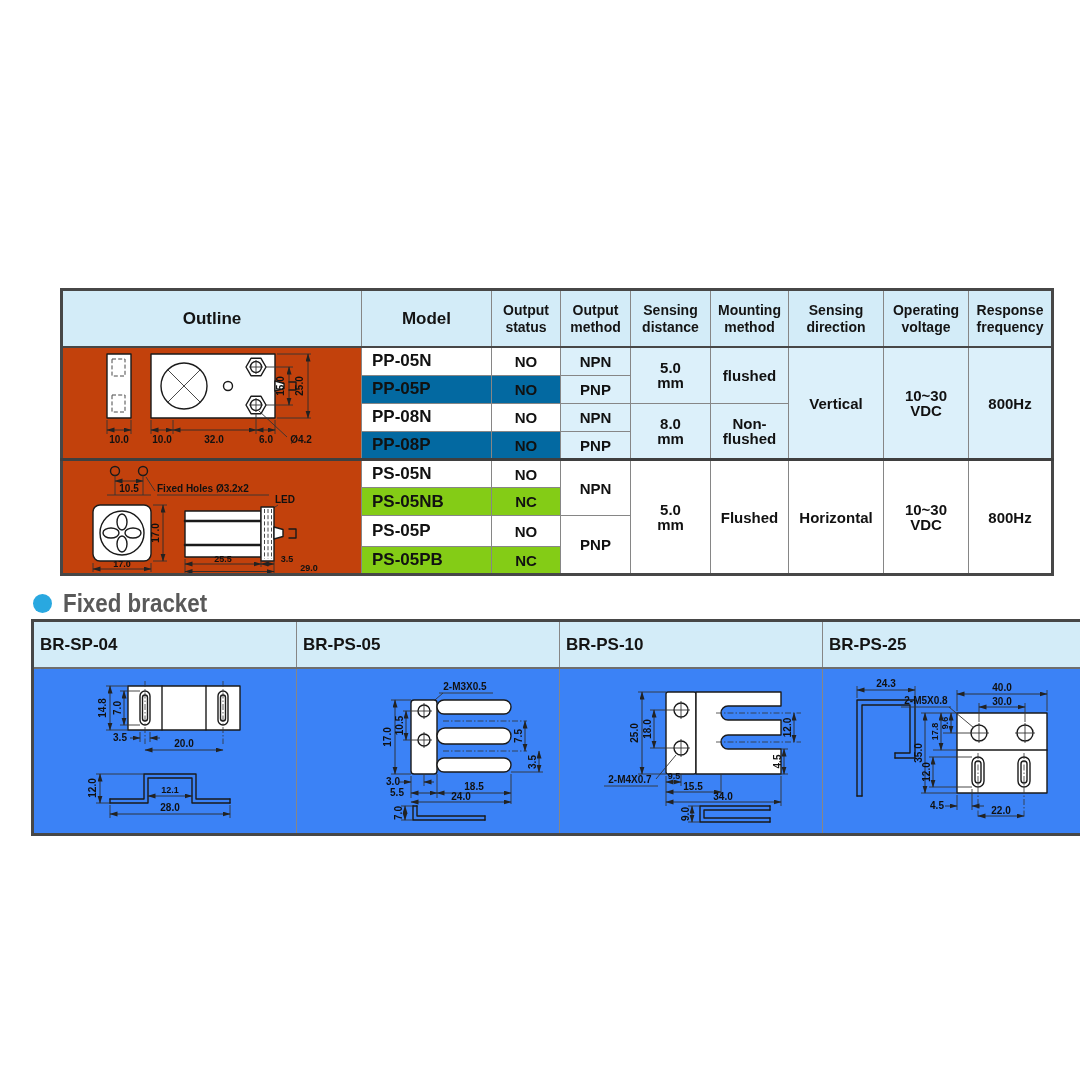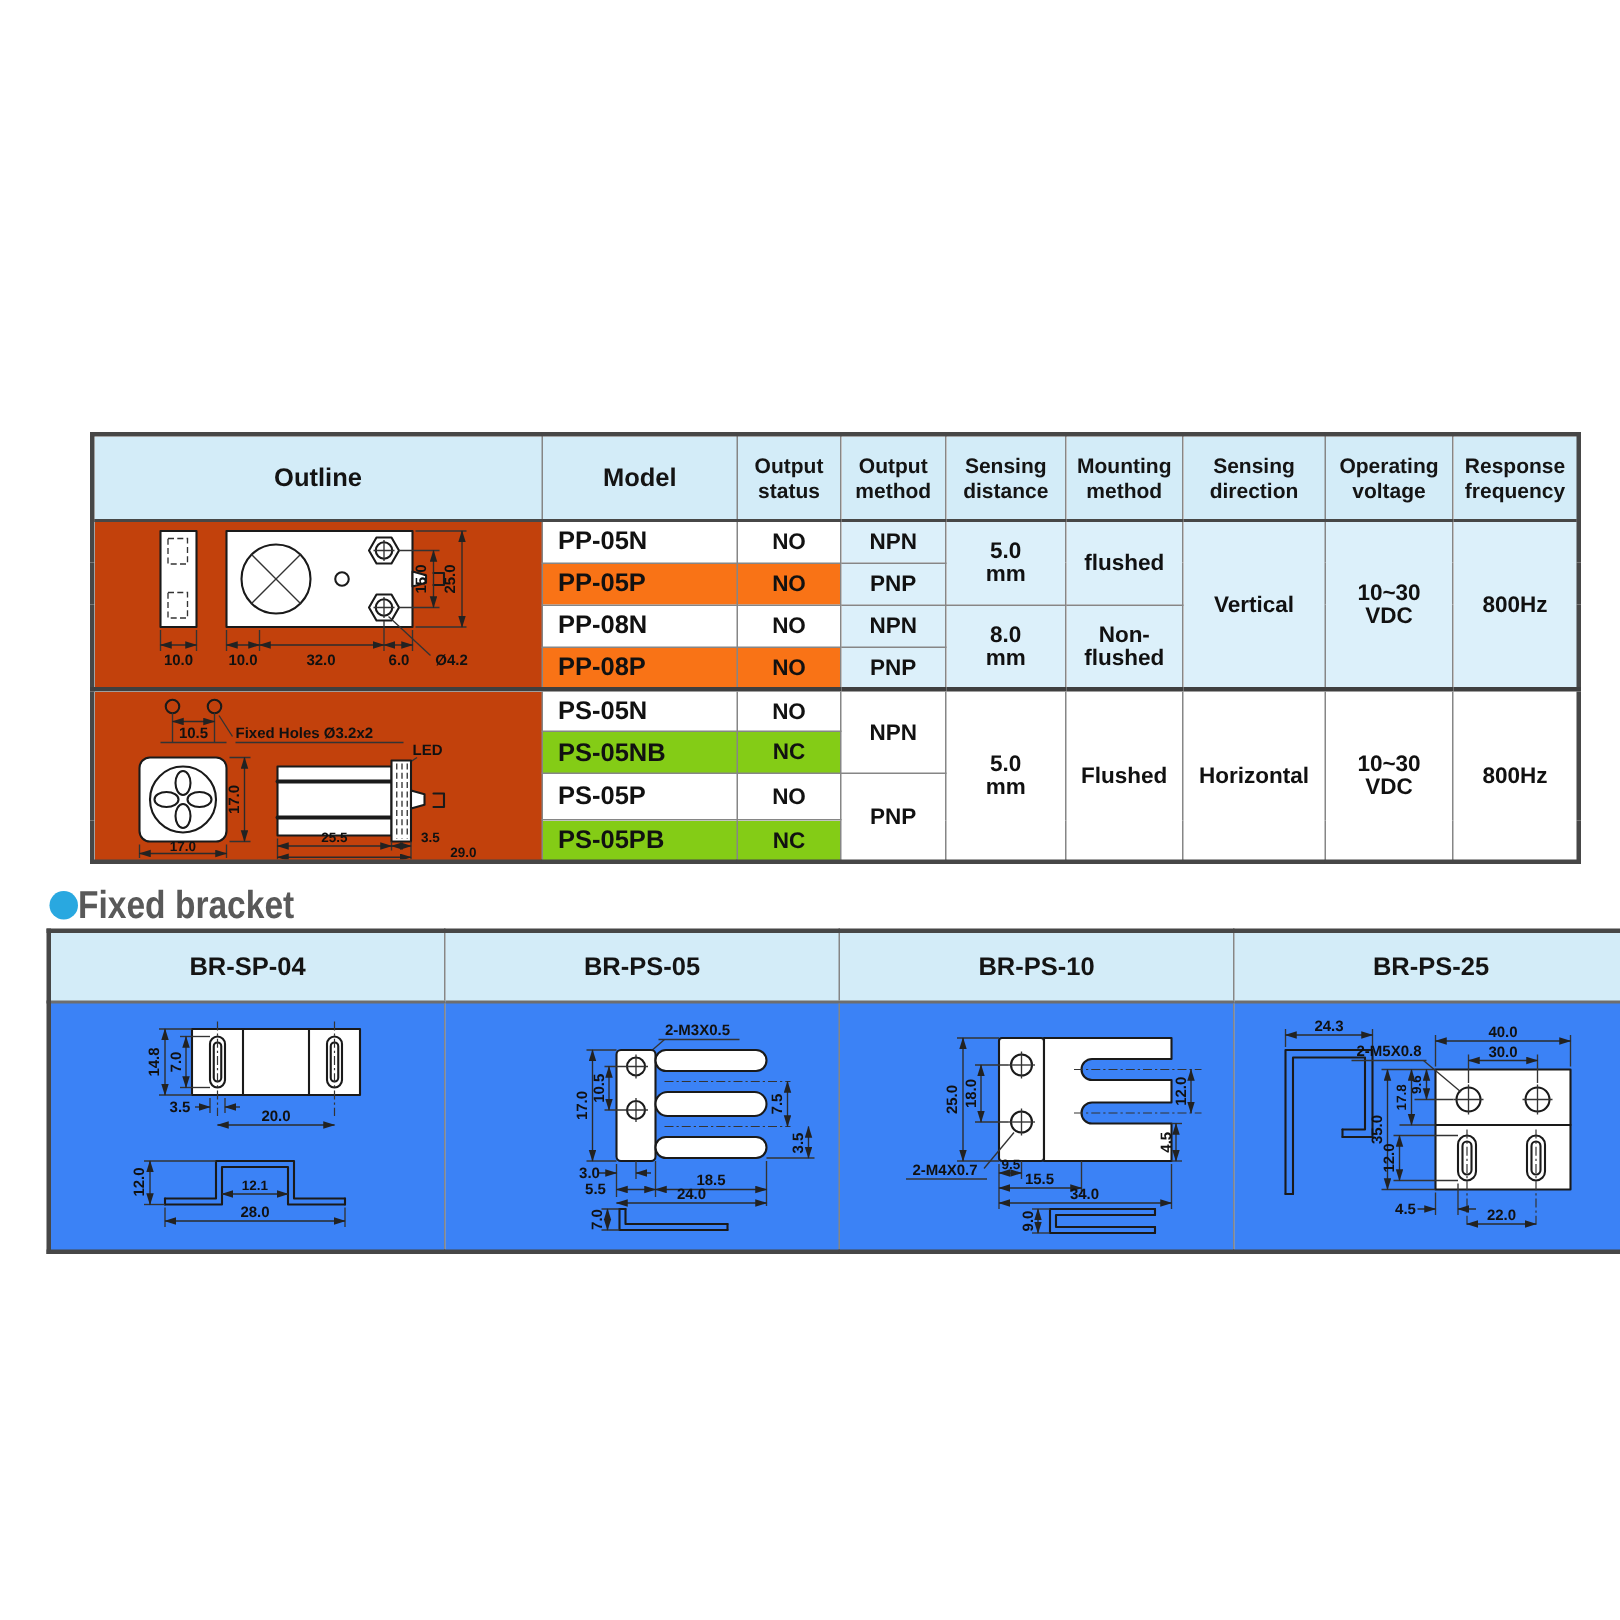--- a/index.html
+++ b/index.html
@@ -10,34 +10,34 @@
   
   table{border-collapse:collapse;table-layout:fixed;}
   .spec{border:3px solid #474747;}
   .spec th,.spec td{border:1px solid #868686;padding:0;vertical-align:middle;text-align:center;overflow:hidden;}
   .spec thead th{background:#d3ecf8;font-size:14px;font-weight:bold;height:55px;line-height:17px;border-bottom:2px solid #474747;color:#141414;}
   .spec thead th.big{font-size:17px;}
   .spec tbody tr{height:28px;}
   .model{font-size:17px;font-weight:bold;text-align:left !important;padding-left:10px !important;}
   .val{font-size:15px;font-weight:bold;line-height:15px;}
   .blue{background:#dcf0fa;}
-  .zb{background:#f97316;}
+  .zb{background:#0369a1;}
   .zg{background:#84cc16;}
   .w{background:#ffffff;}
   tr.grp td{border-top:3px solid #3f3f3f;}
   .outline-cell{background:#c2410c;}
 
   
   .brk{border:3px solid #474747;}
-  .brk th,.brk td{border:1px solid #868686;padding:6px;vertical-align:middle;text-align:center;}
+  .brk th,.brk td{border:1px solid #868686;padding:6px;vertical-align:middle;text-align:left;}
   .brk thead th{background:#d3ecf8;font-size:17px;font-weight:bold;height:33px;border-bottom:2px solid #6e6e6e;color:#141414;}
   .brk tbody td{height:152px;background:#3b82f6;}
 
   
-  .sec-title{display:flex;align-items:center;}
+  .sec-title{display:flex;align-items:center;gap:11px;}
   .bullet{width:19px;height:19px;border-radius:50%;background:#29a8e0;flex:0 0 auto;}
   .sec-text{font-size:26px;font-weight:bold;color:#595959;transform:scaleX(0.86);transform-origin:left center;white-space:nowrap;}
 
   
   svg{display:block;margin:0 auto;}
   .ln{fill:none;stroke:#1a1a1a;stroke-width:1.4;stroke-linejoin:round;stroke-linecap:round;}
   .lnf{fill:#ffffff;stroke:#1a1a1a;stroke-width:1.4;stroke-linejoin:round;}
   .th2{stroke-width:2.6;}
   .tn{fill:none;stroke:#333333;stroke-width:0.9;}
   .dim{fill:none;stroke:#2b2b2b;stroke-width:0.9;}

